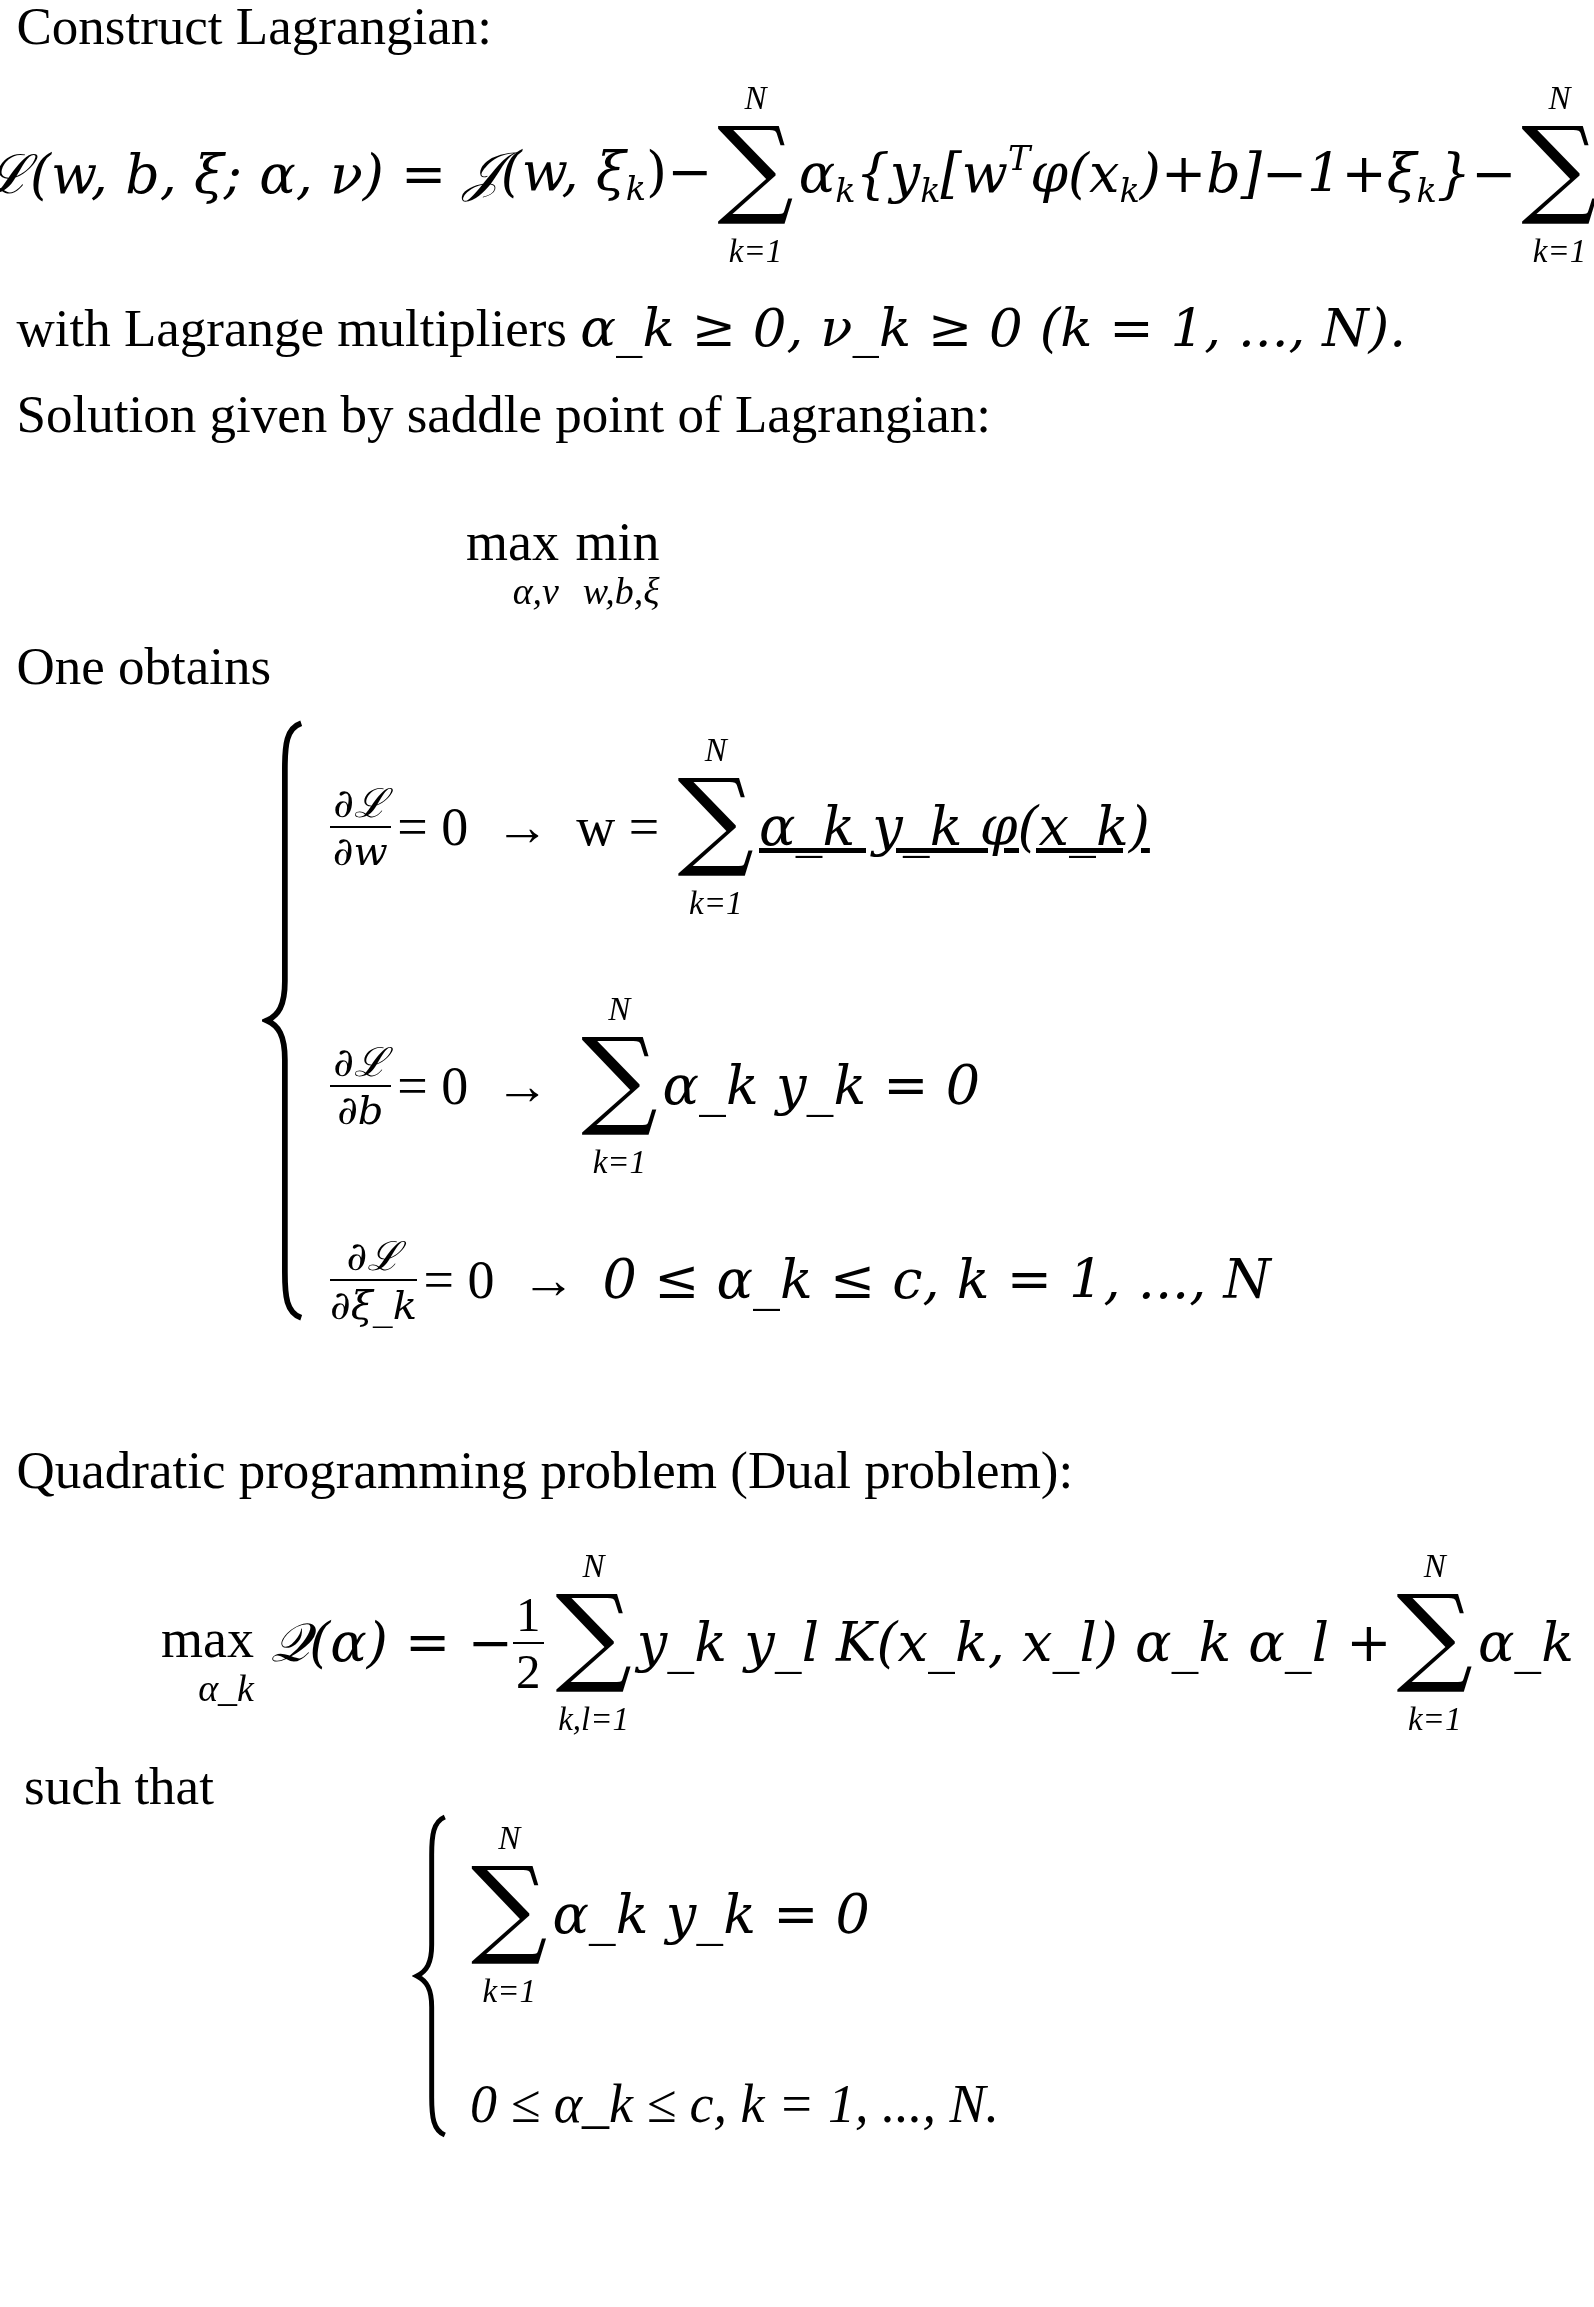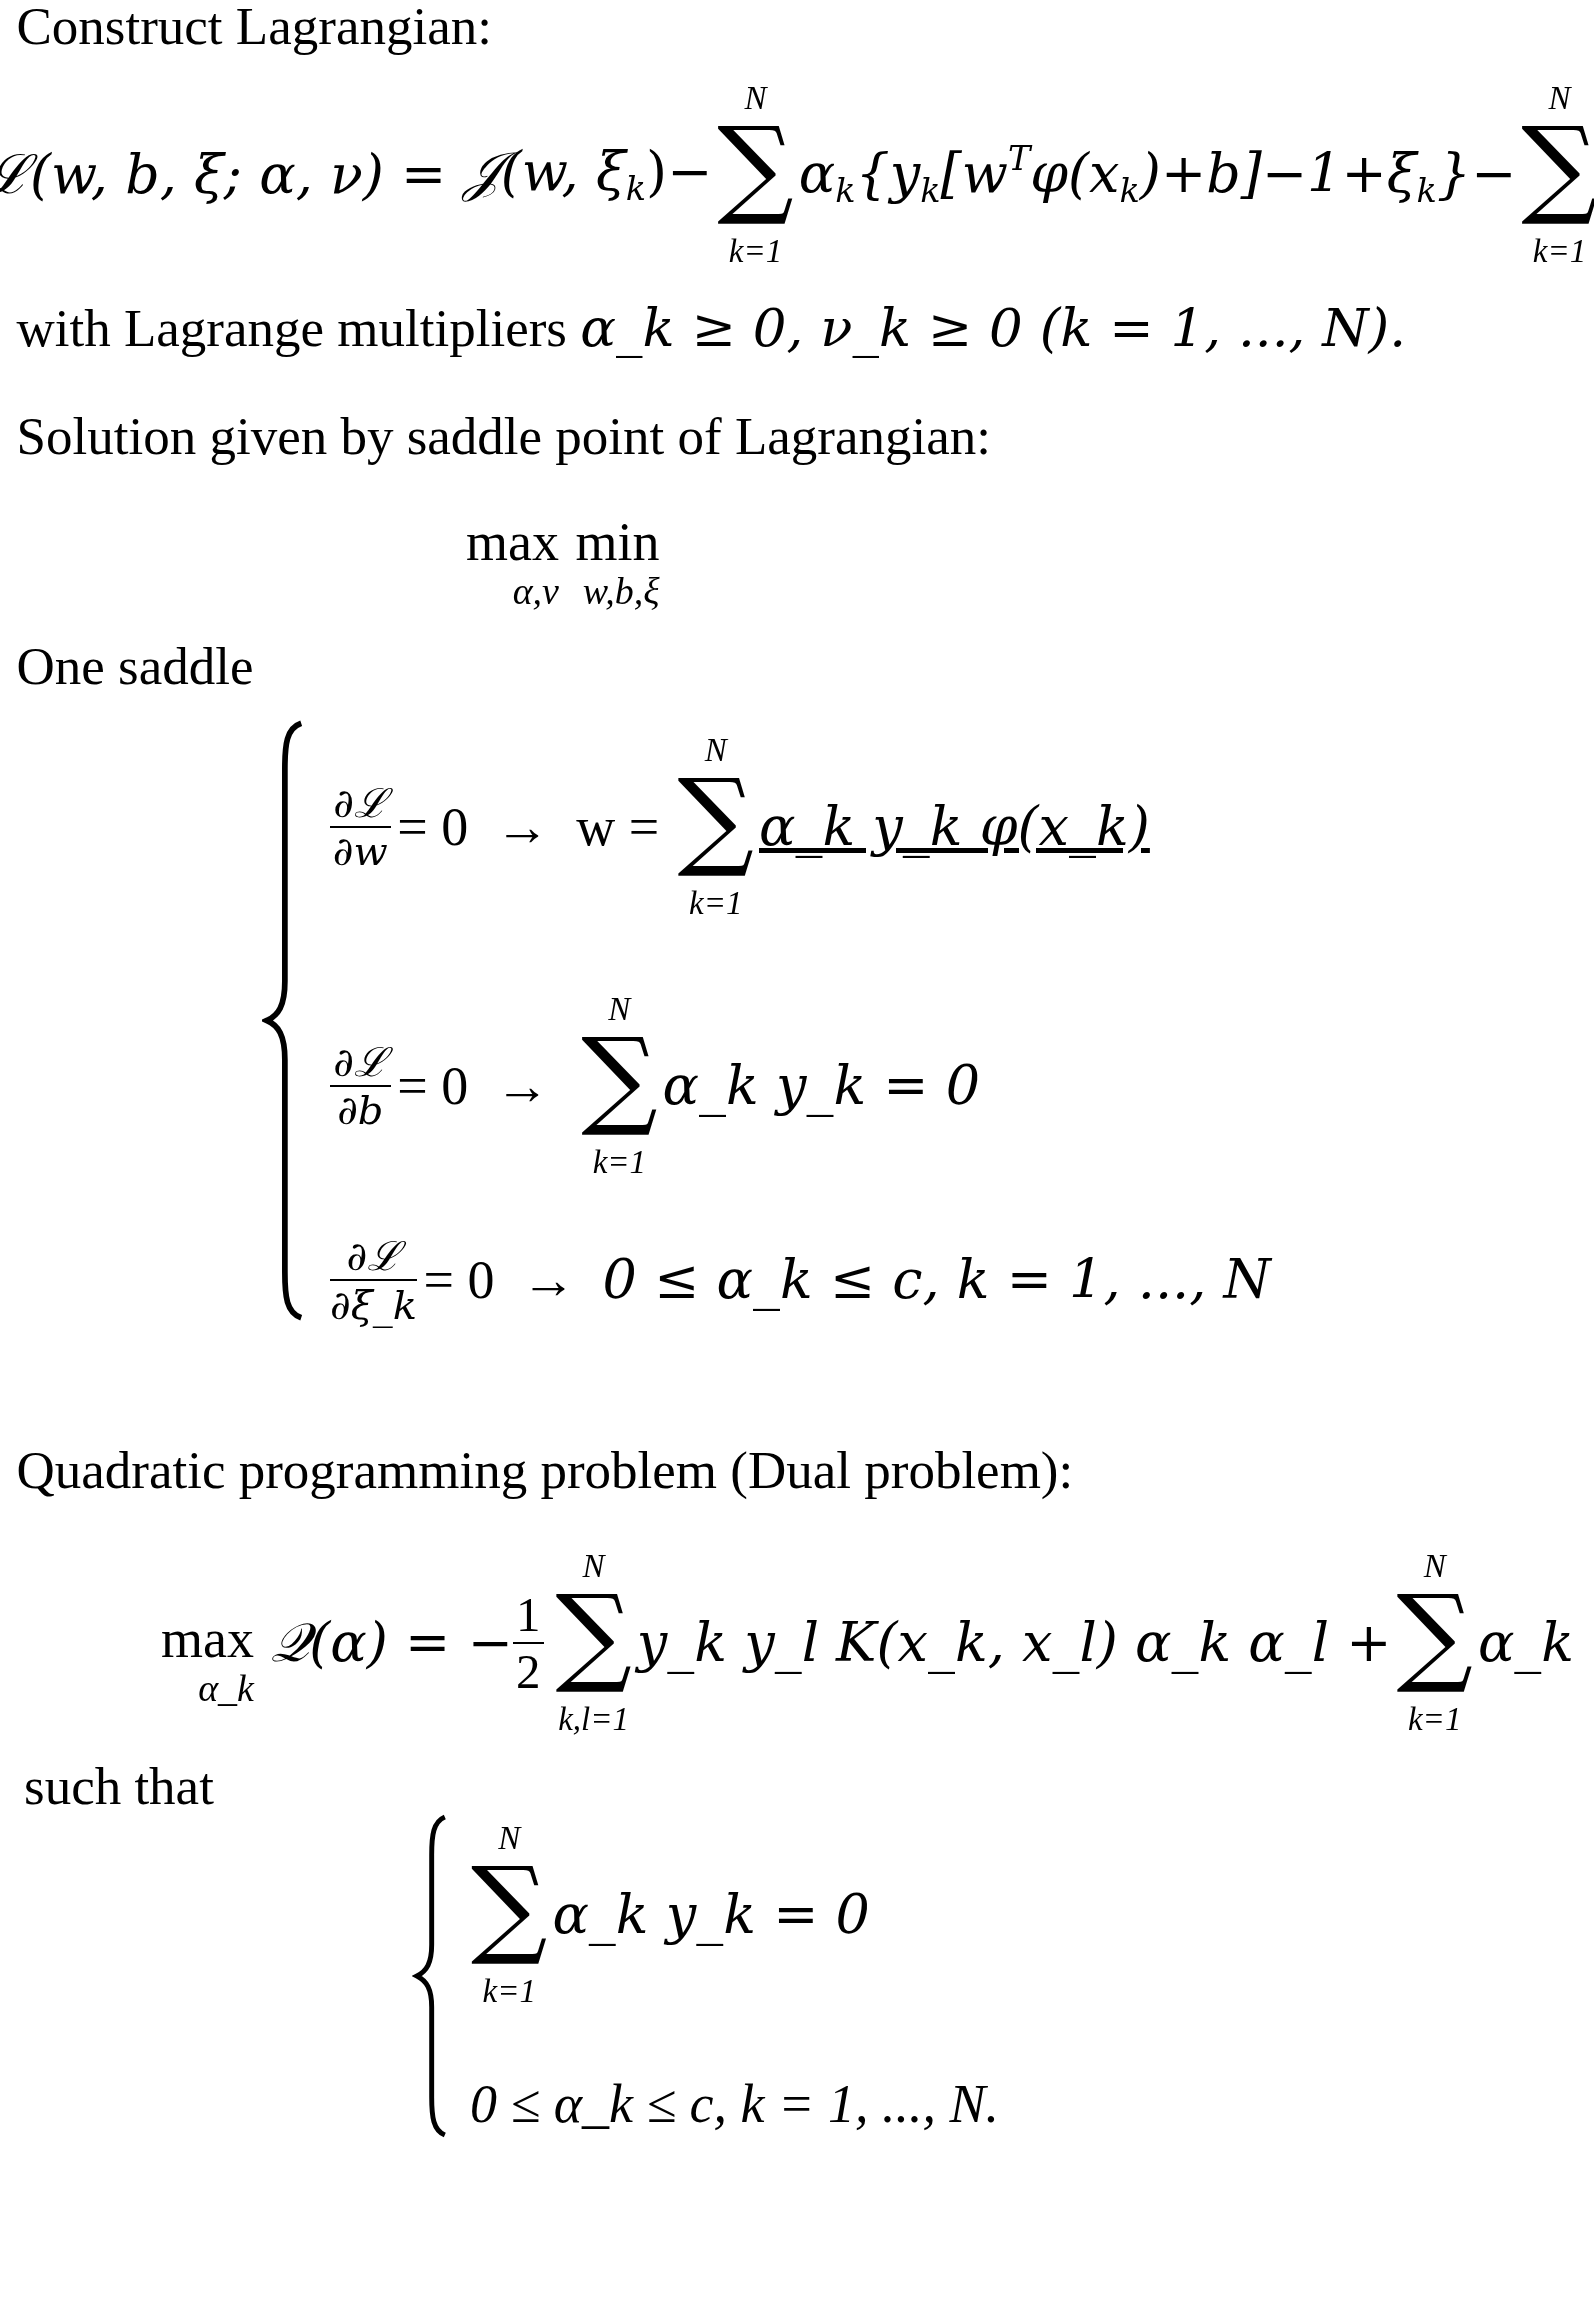--- a/index.html
+++ b/index.html
@@ -32,27 +32,27 @@
 
 <div class="eq" style="left:-15px; top:82px;">
   <span class="m" style="vertical-align:middle;">ℒ(w, b, ξ; α, ν) = </span><span class="m" style="vertical-align:middle;"><span>𝒥(w, ξ</span><span class="sub">k</span><span class="r">)−</span></span><span class="bigop"><span class="up">N</span><span class="sym">∑</span><span class="lo">k=1</span></span><span class="m" style="vertical-align:middle;"><span>α</span><span class="sub">k</span><span>{y</span><span class="sub">k</span><span>[w</span><span class="sup">T</span><span>φ(x</span><span class="sub">k</span><span>)+b]−1+ξ</span><span class="sub">k</span><span>}−</span></span><span class="bigop"><span class="up">N</span><span class="sym">∑</span><span class="lo">k=1</span></span>
 </div>
 
 <div class="txt" style="left:16.5px; top:301px;">
   <span>with Lagrange multipliers</span>
   <span class="m">α_k ≥ 0, ν_k ≥ 0 (k = 1, ..., N).</span>
 </div>
 
-<div class="txt" style="left:16.5px; top:410px;">Solution given by saddle point of Lagrangian:</div>
+<div class="txt" style="left:16.5px; top:388px;">Solution given by saddle point of Lagrangian:</div>
 
 <div class="eq" style="left:466px; top:515px;">
   <span class="limop"><span class="op">max</span><span class="lim">α,ν</span></span><span class="limop"><span class="op">min</span><span class="lim">w,b,ξ</span></span>
 </div>
 
-<div class="txt" style="left:16.5px; top:640px;">One saddle</div>
+<div class="txt" style="left:16.5px; top:640px;">One obtains</div>
 
 <svg class="brace" style="left:262px; top:717px;" width="49" height="607" viewBox="0 0 60 736">
   <path d="M48 4 C 30 10, 28 30, 28 60 L 28 320 C 28 350, 20 362, 6 368 C 20 374, 28 386, 28 416 L 28 676 C 28 706, 30 726, 48 732" fill="none" stroke="#000" stroke-width="7"></path>
 </svg>
 
 <div class="row" style="left:330px; top:734px;">
   <span class="frac m"><span class="num">∂ℒ</span><span class="den">∂w</span></span><span style="vertical-align:middle; white-space:pre;">= 0  →  w = </span><span class="bigop"><span class="up">N</span><span class="sym">∑</span><span class="lo">k=1</span></span><span class="m" style="vertical-align:middle;text-decoration:underline;">α_k y_k φ(x_k)</span>
 </div>
 
 <div class="row" style="left:330px; top:993px;">

